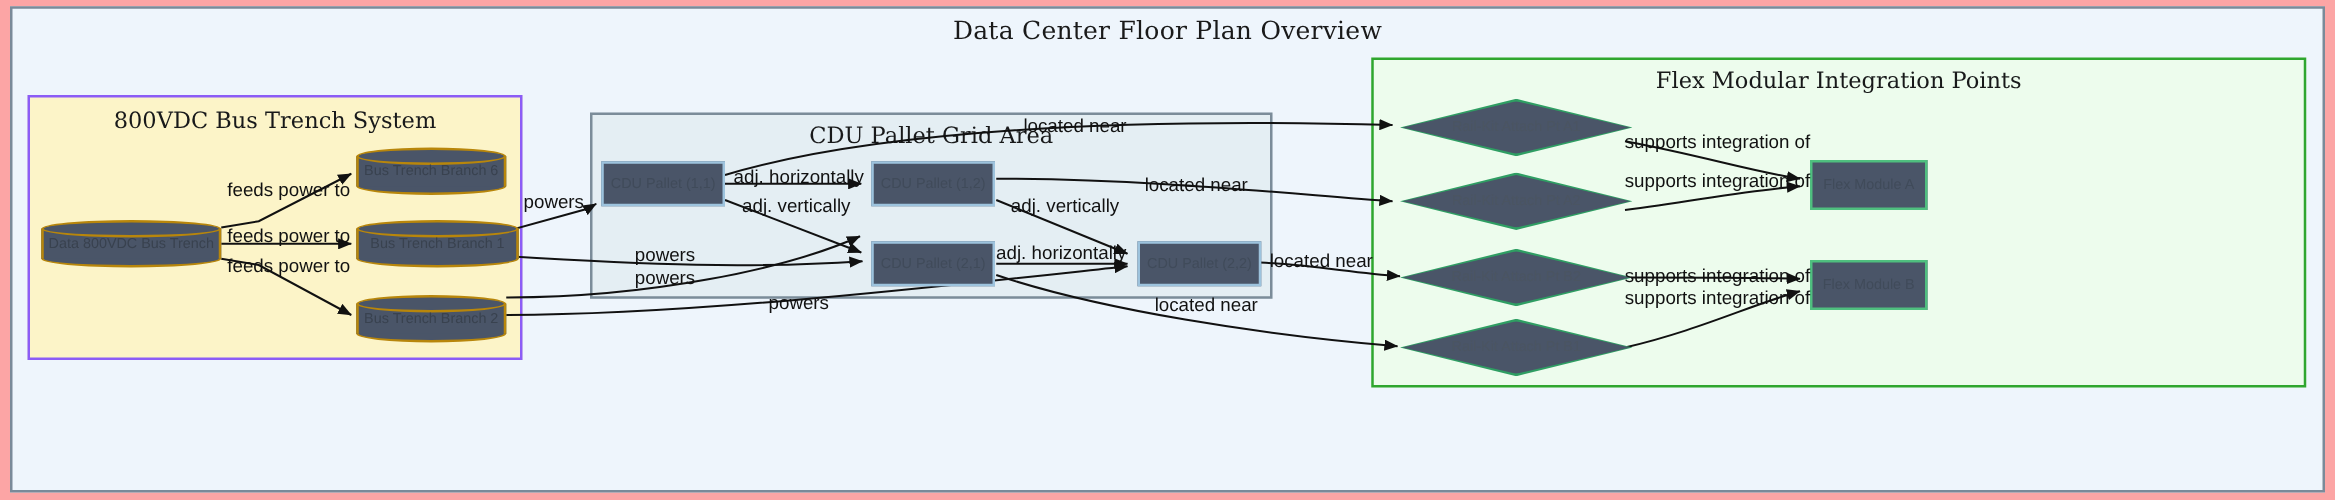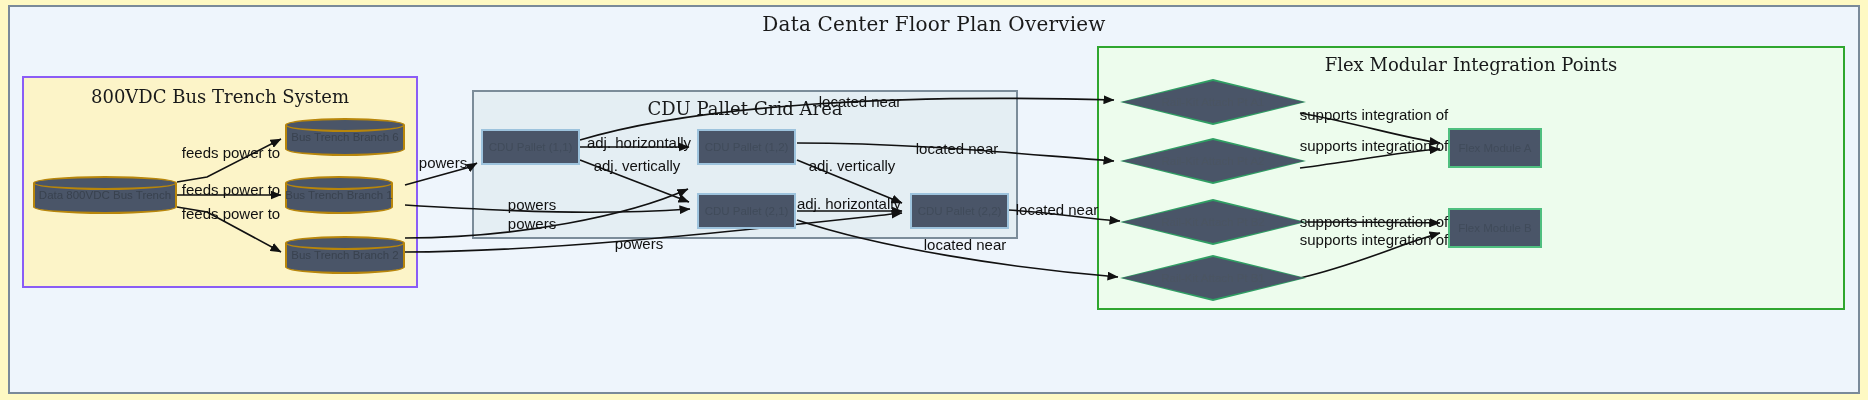--- a/index.html
+++ b/index.html
@@ -1,19 +1,19 @@
 <!DOCTYPE html>
 <html><head>
 <meta charset="utf-8">
 <style>
   html,body{margin:0;padding:0;background:#ffffff;}
   #canvas{
     position:relative;
     width:1868px;height:400px;
-    background:#fef9c3;
+    background:#fca5a5;
     font-family:"Liberation Sans", sans-serif;
     overflow:hidden;
   }
   #frame{
     position:absolute;
     left:8px;top:5px;
     width:1852px;height:389px;
     background:#eef5fc;
     border:2px solid #7a8a99;
     box-sizing:border-box;
@@ -186,21 +186,21 @@
     <div class="nlabel">Data 800VDC Bus Trench</div>
   </div>
 
   <div class="node cyl" id="n-b3" style="left:285px;top:118px;width:120px;height:38px;">
     <div class="bot"></div>
     <div class="body"></div>
     <div class="top"></div>
     <div class="nlabel">Bus Trench Branch 6</div>
   </div>
 
-  <div class="node cyl" id="n-b1" style="left:285px;top:176px;width:108px;height:38px;">
+  <div class="node cyl" id="n-b1" style="left:285px;top:176px;width:130px;height:38px;">
     <div class="bot"></div>
     <div class="body"></div>
     <div class="top"></div>
     <div class="nlabel">Bus Trench Branch 1</div>
   </div>
 
   <div class="node cyl" id="n-b2" style="left:285px;top:236px;width:120px;height:38px;">
     <div class="bot"></div>
     <div class="body"></div>
     <div class="top"></div>

